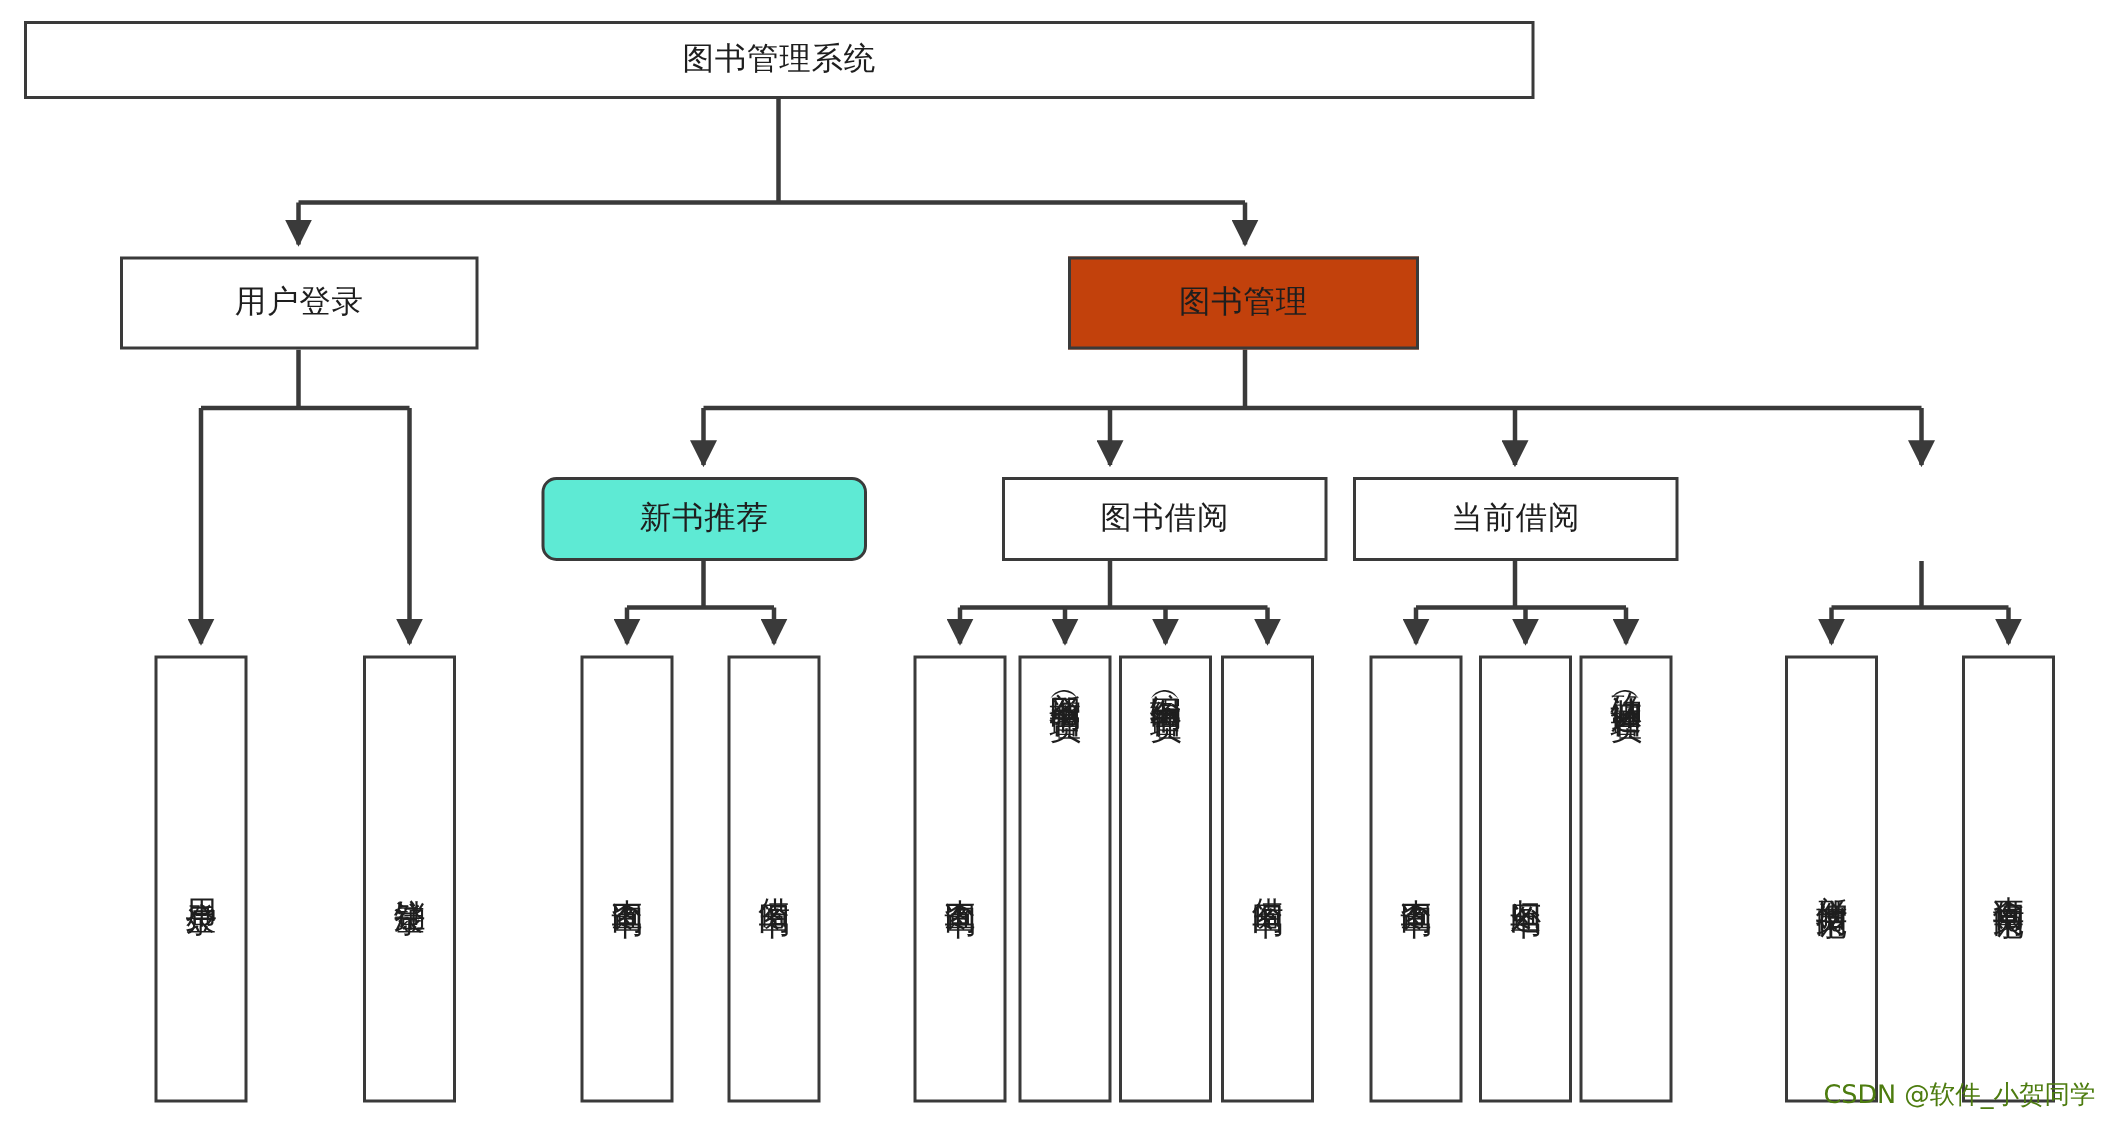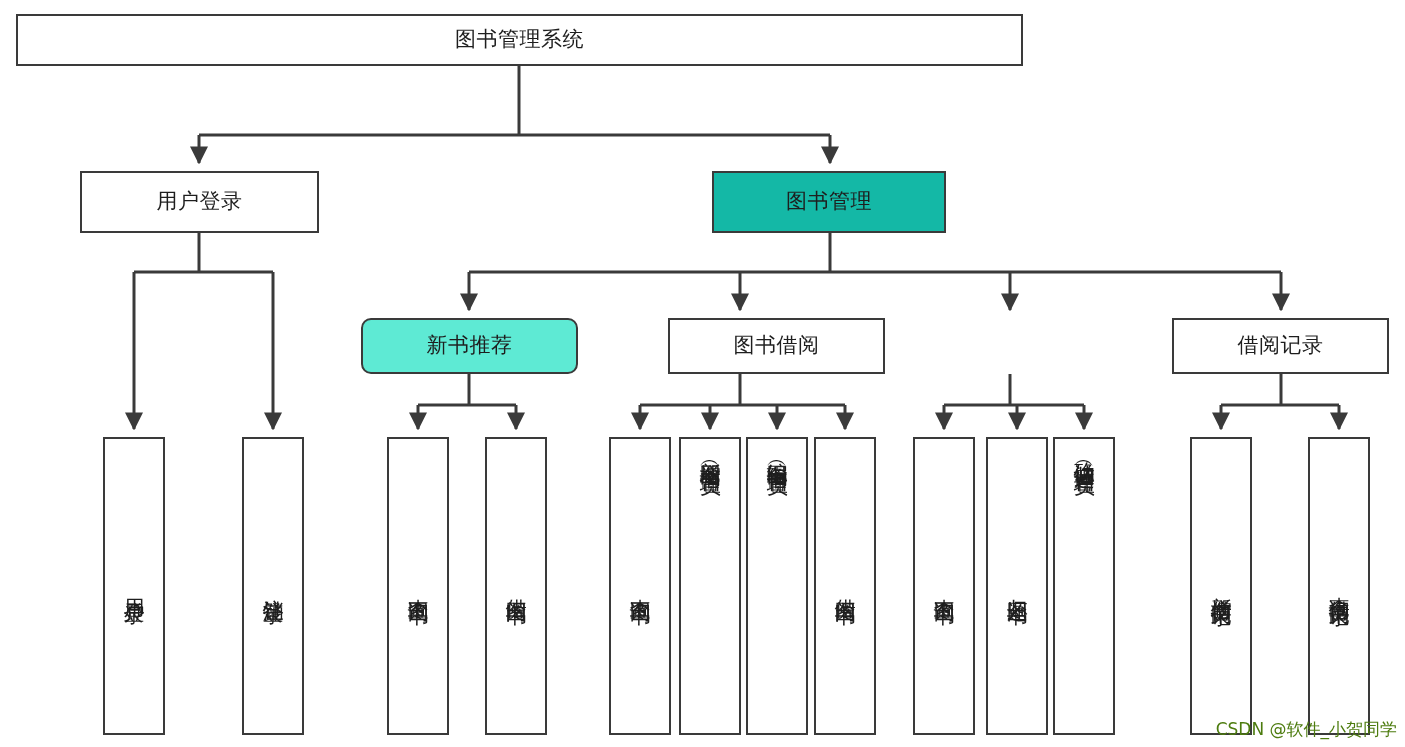--- a/index.html
+++ b/index.html
@@ -133,32 +133,32 @@
     </g>
   </svg>
 
   <div class="node" id="node-root" style="left: 16px; top: 14px; width: 1007px; height: 52px; border-color: rgb(58, 58, 58); background: rgb(255, 255, 255); color: rgb(30, 30, 30);">
     <span class="label">图书管理系统</span>
   </div>
 
   <div class="node" id="node-l2-0" style="left: 80px; top: 171px; width: 239px; height: 62px; border-color: rgb(58, 58, 58); background: rgb(255, 255, 255); color: rgb(30, 30, 30);">
     <span class="label">用户登录</span>
   </div>
-  <div class="node" id="node-l2-1" style="left: 712px; top: 171px; width: 234px; height: 62px; border-color: rgb(58, 58, 58); background: #14b8a6; color: rgb(30, 30, 30);">
+  <div class="node" id="node-l2-1" style="left: 712px; top: 171px; width: 234px; height: 62px; border-color: rgb(58, 58, 58); background: #c2410c; color: rgb(30, 30, 30);">
     <span class="label">图书管理</span>
   </div>
 
   <div class="node" id="node-l3-0" style="left: 361px; top: 318px; width: 217px; height: 56px; border-color: rgb(58, 58, 58); background: #5eead4; color: rgb(30, 30, 30); border-radius: 10px;">
     <span class="label">新书推荐</span>
   </div>
   <div class="node" id="node-l3-1" style="left: 668px; top: 318px; width: 217px; height: 56px; border-color: rgb(58, 58, 58); background: rgb(255, 255, 255); color: rgb(30, 30, 30);">
     <span class="label">图书借阅</span>
   </div>
-  <div class="node" id="node-l3-3" style="left: 1172px; top: 318px; width: 217px; height: 56px; border-color: rgb(58, 58, 58); background: rgb(255, 255, 255); color: rgb(30, 30, 30);">
-    <span class="label">借阅记录</span>
+  <div class="node" id="node-l3-2" style="left: 902px; top: 318px; width: 217px; height: 56px; border-color: rgb(58, 58, 58); background: rgb(255, 255, 255); color: rgb(30, 30, 30);">
+    <span class="label">当前借阅</span>
   </div>
 
   <div class="node vertical mid" id="node-leaf-0" style="left: 103px; top: 437px; width: 62px; height: 298px; border-color: rgb(58, 58, 58); background: rgb(255, 255, 255); color: rgb(30, 30, 30);">
     <span class="label">用户登录</span>
   </div>
   <div class="node vertical mid" id="node-leaf-1" style="left: 242px; top: 437px; width: 62px; height: 298px; border-color: rgb(58, 58, 58); background: rgb(255, 255, 255); color: rgb(30, 30, 30);">
     <span class="label">注销登录</span>
   </div>
   <div class="node vertical mid" id="node-leaf-2" style="left: 387px; top: 437px; width: 62px; height: 298px; border-color: rgb(58, 58, 58); background: rgb(255, 255, 255); color: rgb(30, 30, 30);">
     <span class="label">查询图书</span>

